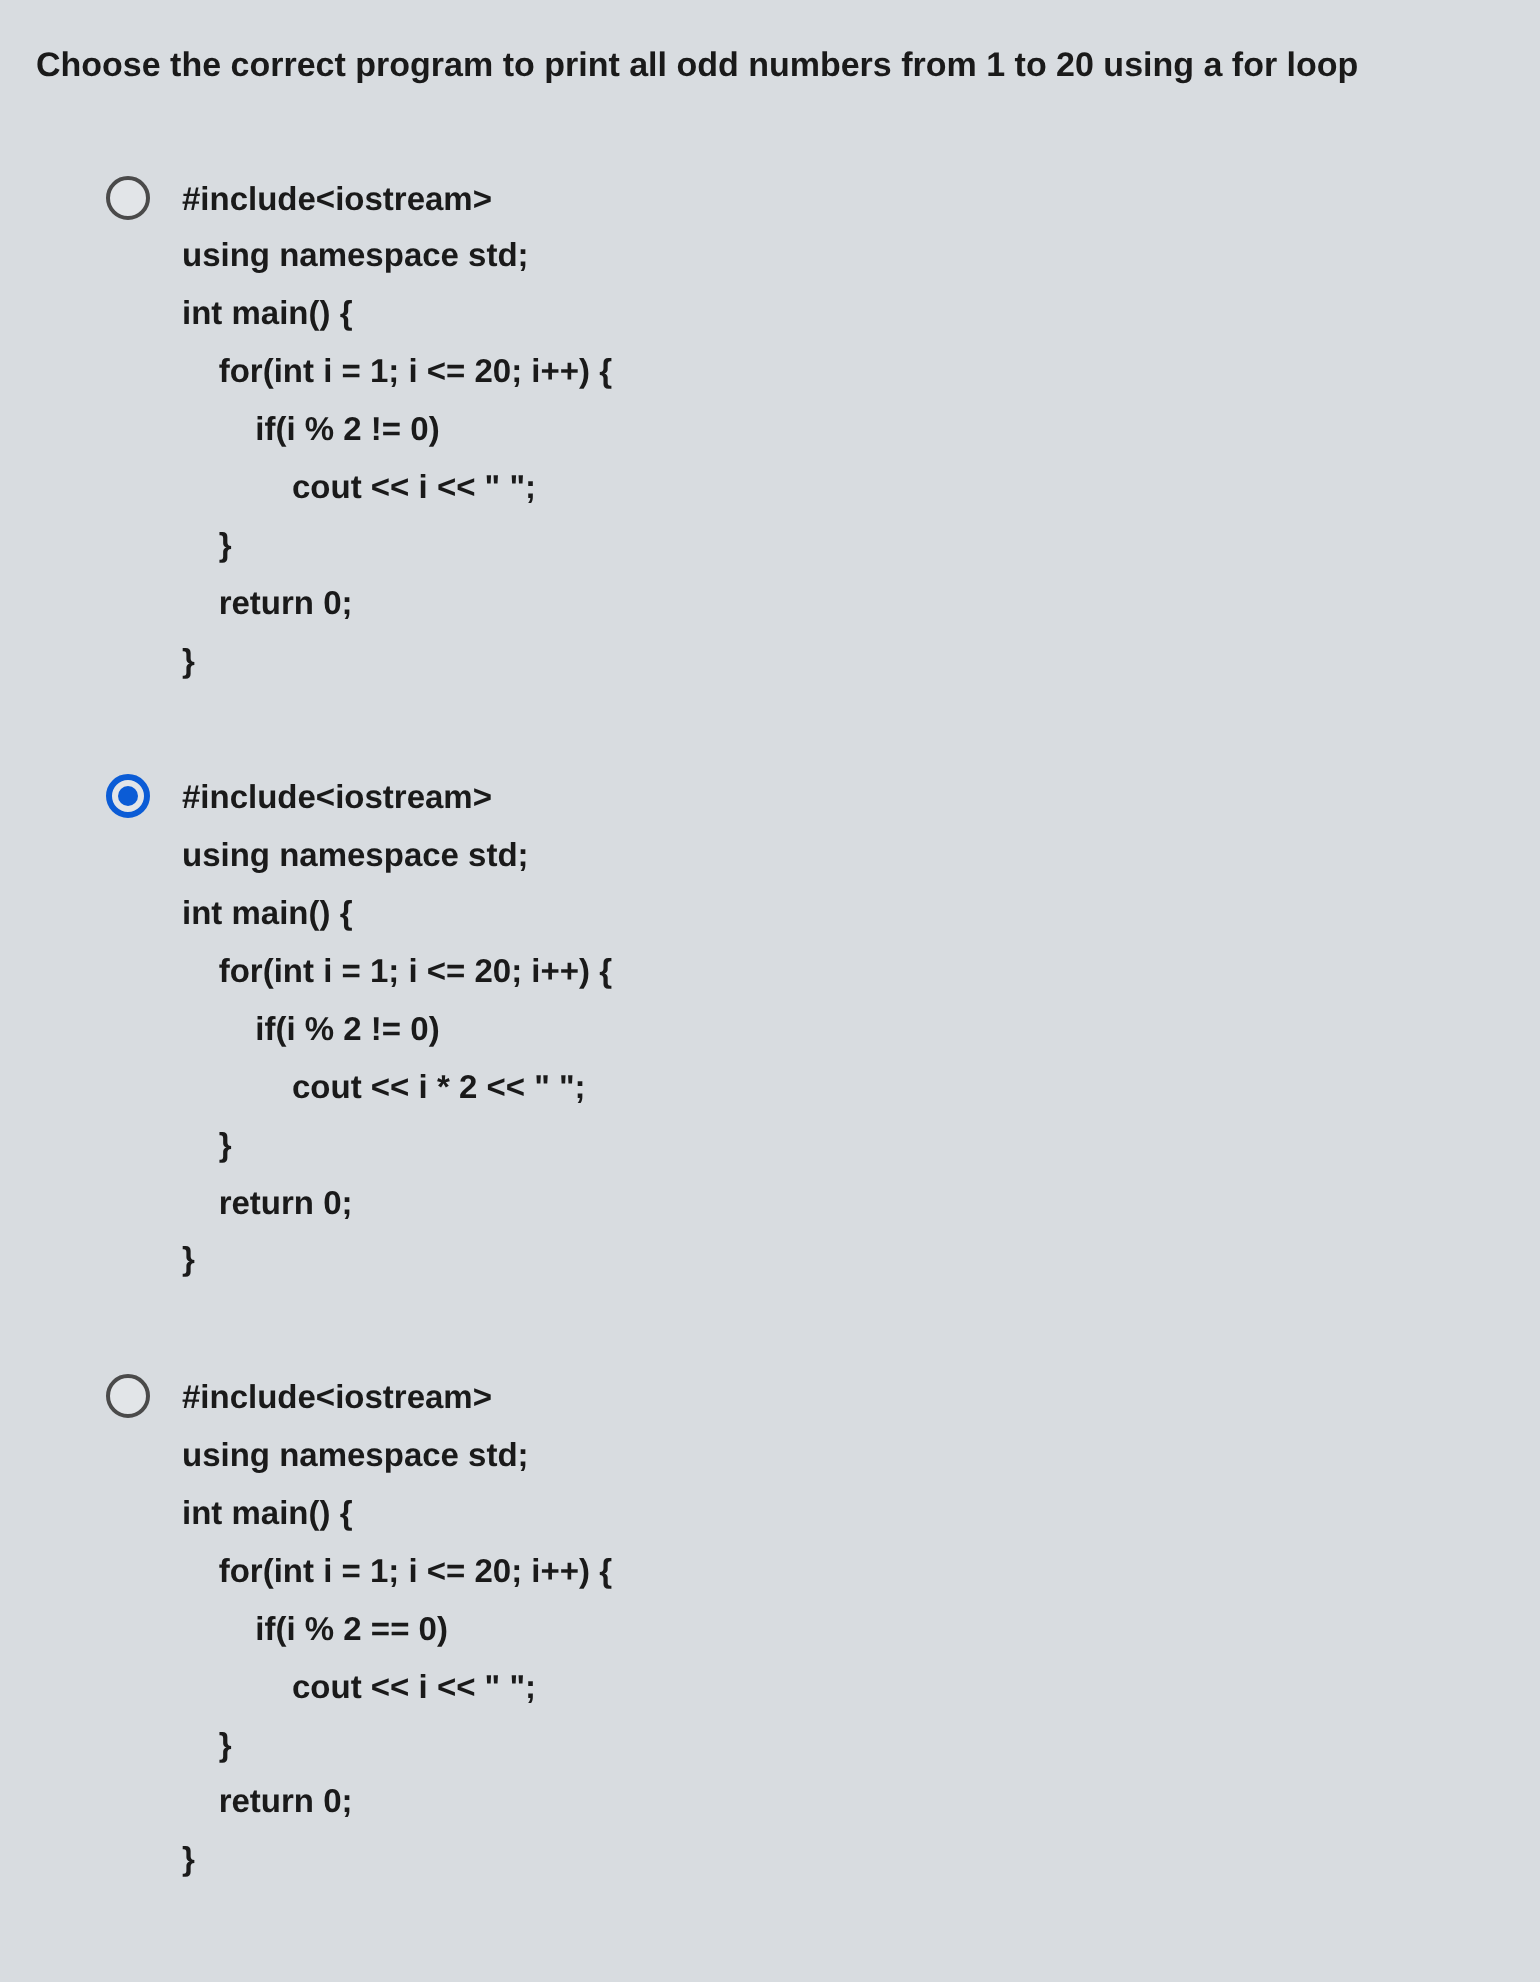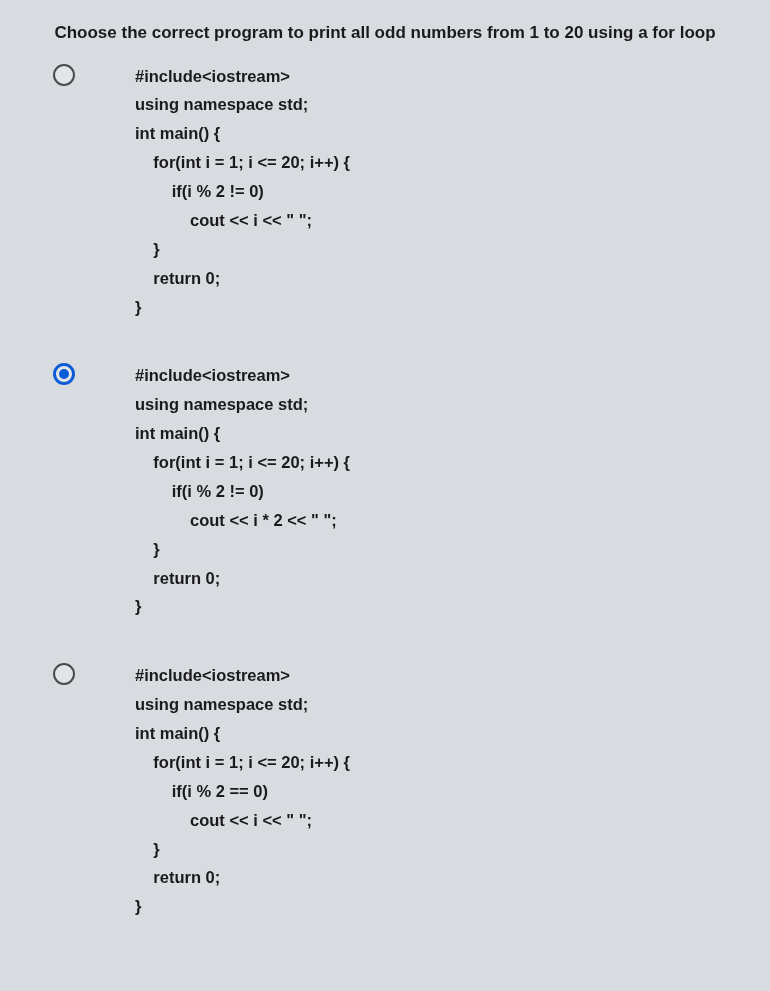--- a/index.html
+++ b/index.html
@@ -12,32 +12,30 @@
       height: 991px;
       background: #d8dce0;
       font-family: Arial, Helvetica, sans-serif;
       color: #1a1a1a;
       padding: 20px 18px;
       overflow: hidden;
     }
     .question {
       font-size: 17px;
       font-weight: 600;
-      margin-bottom: 16px;
+      margin-bottom: 40px;
       line-height: 1.5;
-      text-align: center;
     }
     .options {
       padding-left: 35px;
     }
     .option {
       display: flex;
       align-items: flex-start;
       margin-bottom: 40px;
-      gap: 44px;
     }
     .radio {
       flex-shrink: 0;
       width: 22px;
       height: 22px;
       border: 2.5px solid #4a4a4a;
       border-radius: 50%;
       margin-right: 16px;
       margin-top: 2px;
       background: #e2e5e8;

